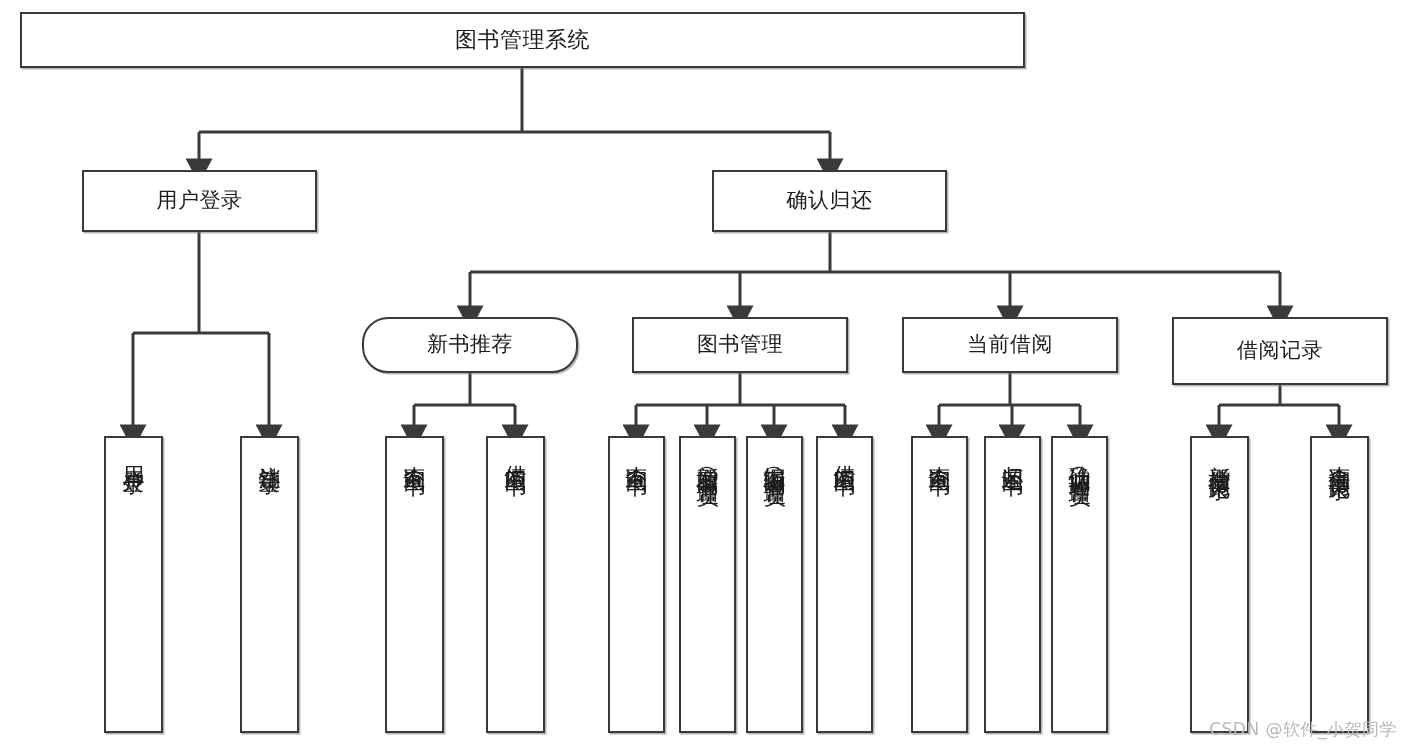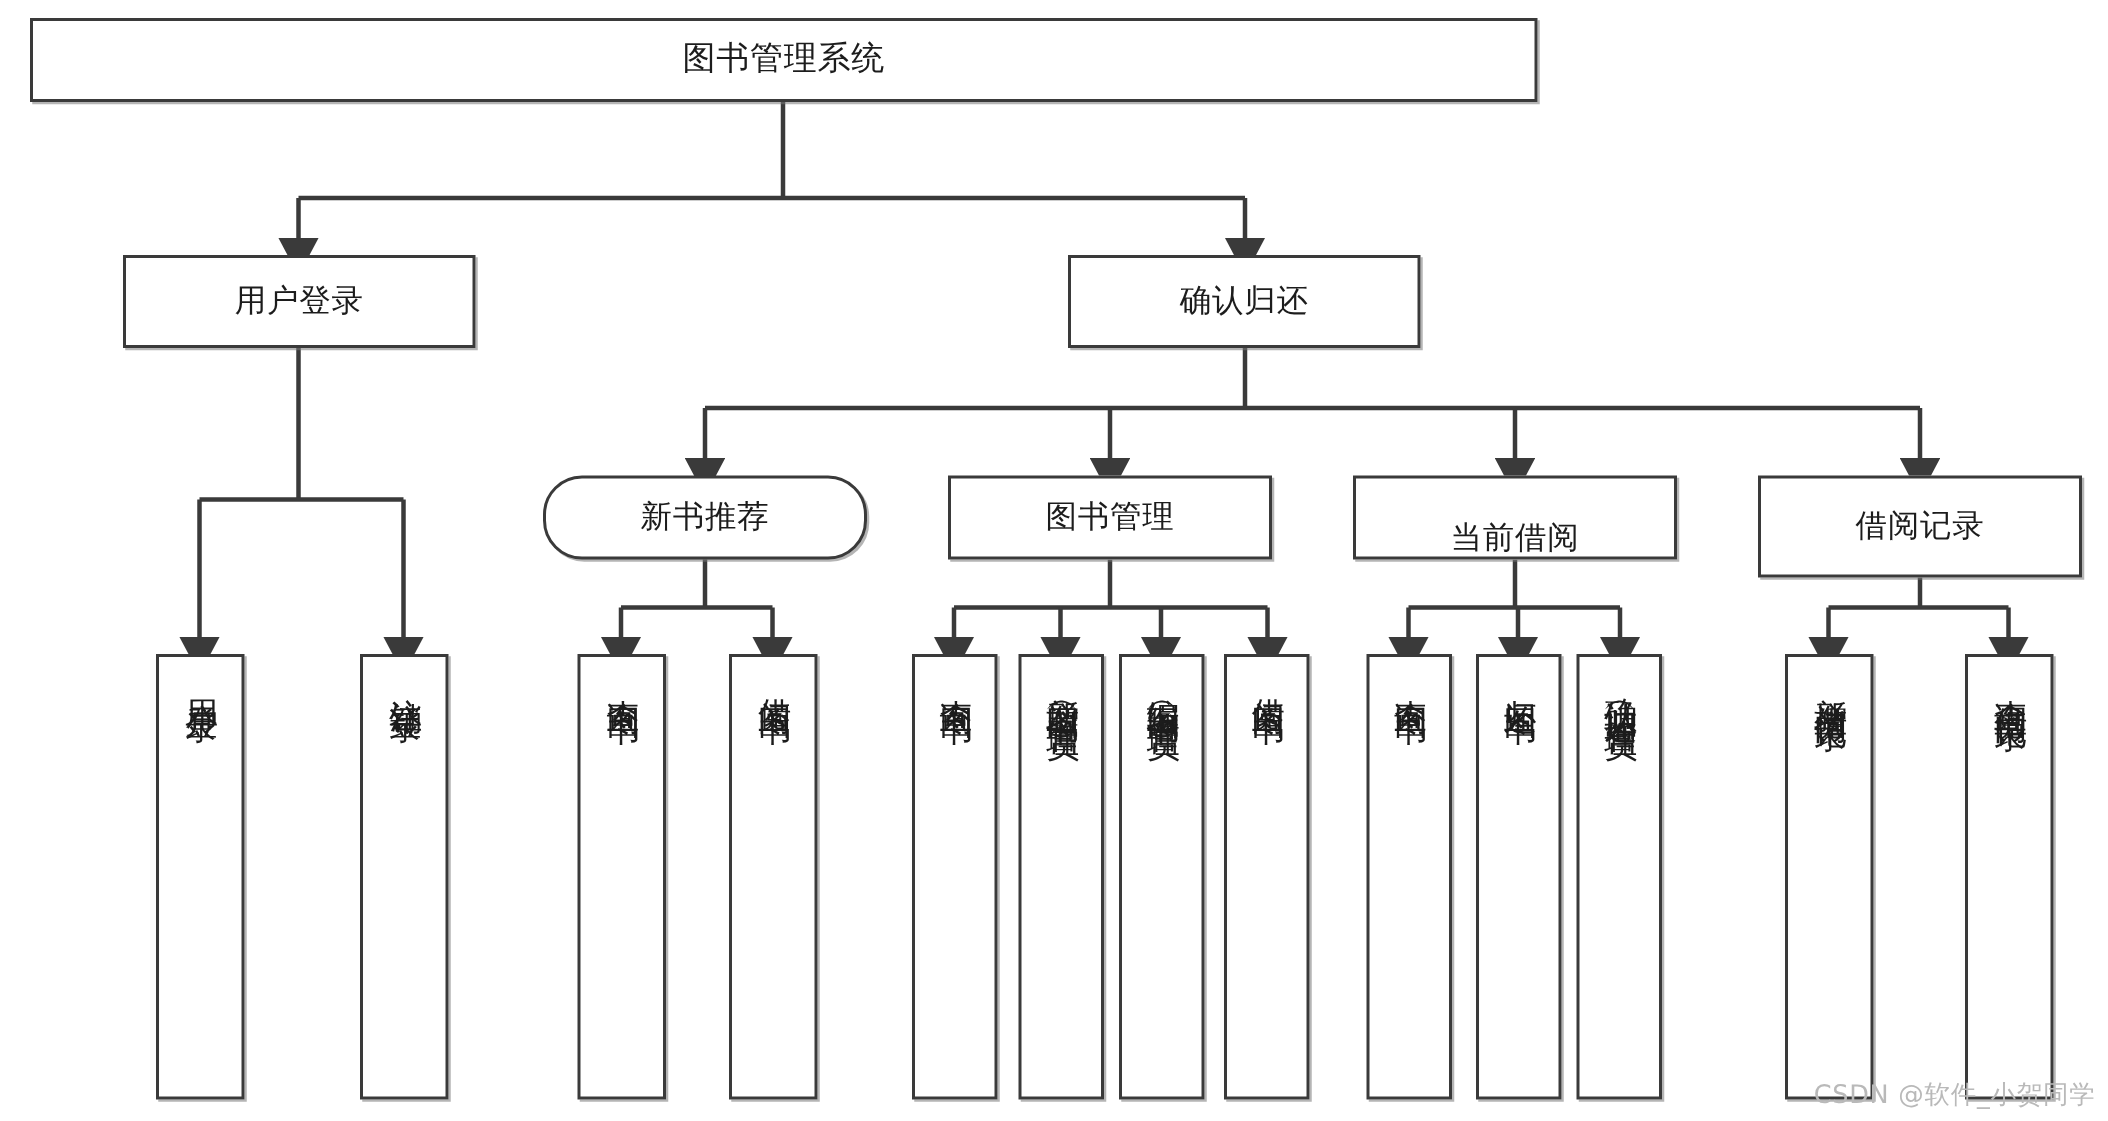--- a/index.html
+++ b/index.html
@@ -141,21 +141,21 @@
   <div class="node horizontal" style="left:712px; top:170px; width:235px; height:62px;">
     <span class="node-label">确认归还</span>
   </div>
 
   <div class="node horizontal" style="left:362px; top:317px; width:216px; height:56px;border-radius:26px;">
     <span class="node-label">新书推荐</span>
   </div>
   <div class="node horizontal" style="left:632px; top:317px; width:216px; height:56px;">
     <span class="node-label">图书管理</span>
   </div>
-  <div class="node horizontal" style="left:902px; top:317px; width:216px; height:56px;align-items:flex-end;">
+  <div class="node horizontal" style="left:902px; top:317px; width:216px; height:56px;">
     <span class="node-label">当前借阅</span>
   </div>
   <div class="node horizontal" style="left:1172px; top:317px; width:216px; height:68px;">
     <span class="node-label">借阅记录</span>
   </div>
 
   <div class="node vertical" style="left:104px; top:436px; width:59px; height:297px;">
     <span class="node-label">用户登录</span>
   </div>
   <div class="node vertical" style="left:240px; top:436px; width:59px; height:297px;">

